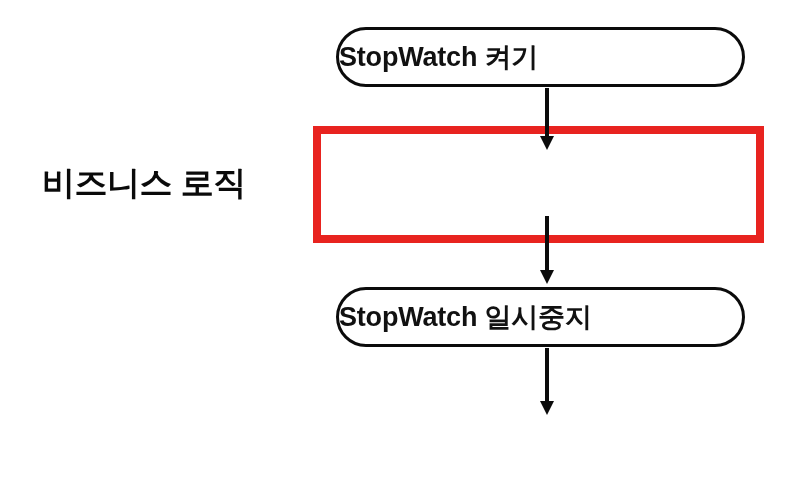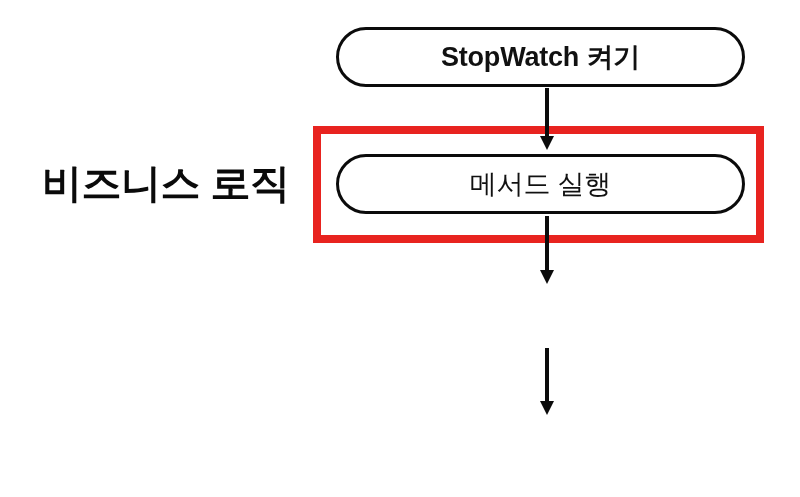--- a/index.html
+++ b/index.html
@@ -18,21 +18,21 @@
     overflow: hidden;
   }
 
   
   .section-label {
     position: absolute;
     left: 42px;
     top: 158px;
     width: 250px;
     text-align: left;
-    font-size: 40px;
+    font-size: 33px;
     font-weight: bold;
     color: #0a0a0a;
     letter-spacing: -0.5px;
     line-height: 50px;
     white-space: nowrap;
   }
 
   
   .highlight-rect {
     position: absolute;
@@ -51,21 +51,20 @@
     position: absolute;
     left: 336px;
     width: 409px;
     height: 60px;
     box-sizing: border-box;
     border: 3px solid #0b0b0b;
     border-radius: 32px;
     background: #ffffff;
     display: flex;
     align-items: center;
-    justify-content: center;
     z-index: 2;
   }
   .node-label {
     font-size: 27px;
     color: #111111;
     letter-spacing: -0.2px;
     white-space: nowrap;
   }
   .node-label.bold { font-weight: bold; }
   .node-label.regular { font-weight: normal; }
@@ -122,29 +121,29 @@
 
   <div class="node" id="node-0">
     <span class="node-label bold">StopWatch 켜기</span>
   </div>
 
   <div class="arrow" id="arrow-0">
     <div class="shaft"></div>
     <div class="head"></div>
   </div>
 
-  <div class="node" id="node-1">
-    <span class="node-label regular">메서드 실행</span>
-  </div>
 
   <div class="arrow" id="arrow-1">
     <div class="shaft"></div>
     <div class="head"></div>
   </div>
 
+  <div class="node" id="node-2">
+    <span class="node-label bold">StopWatch 일시중지</span>
+  </div>
 
   <div class="arrow" id="arrow-2">
     <div class="shaft"></div>
     <div class="head"></div>
   </div>
 
 
 </div>
 
 </body></html>

